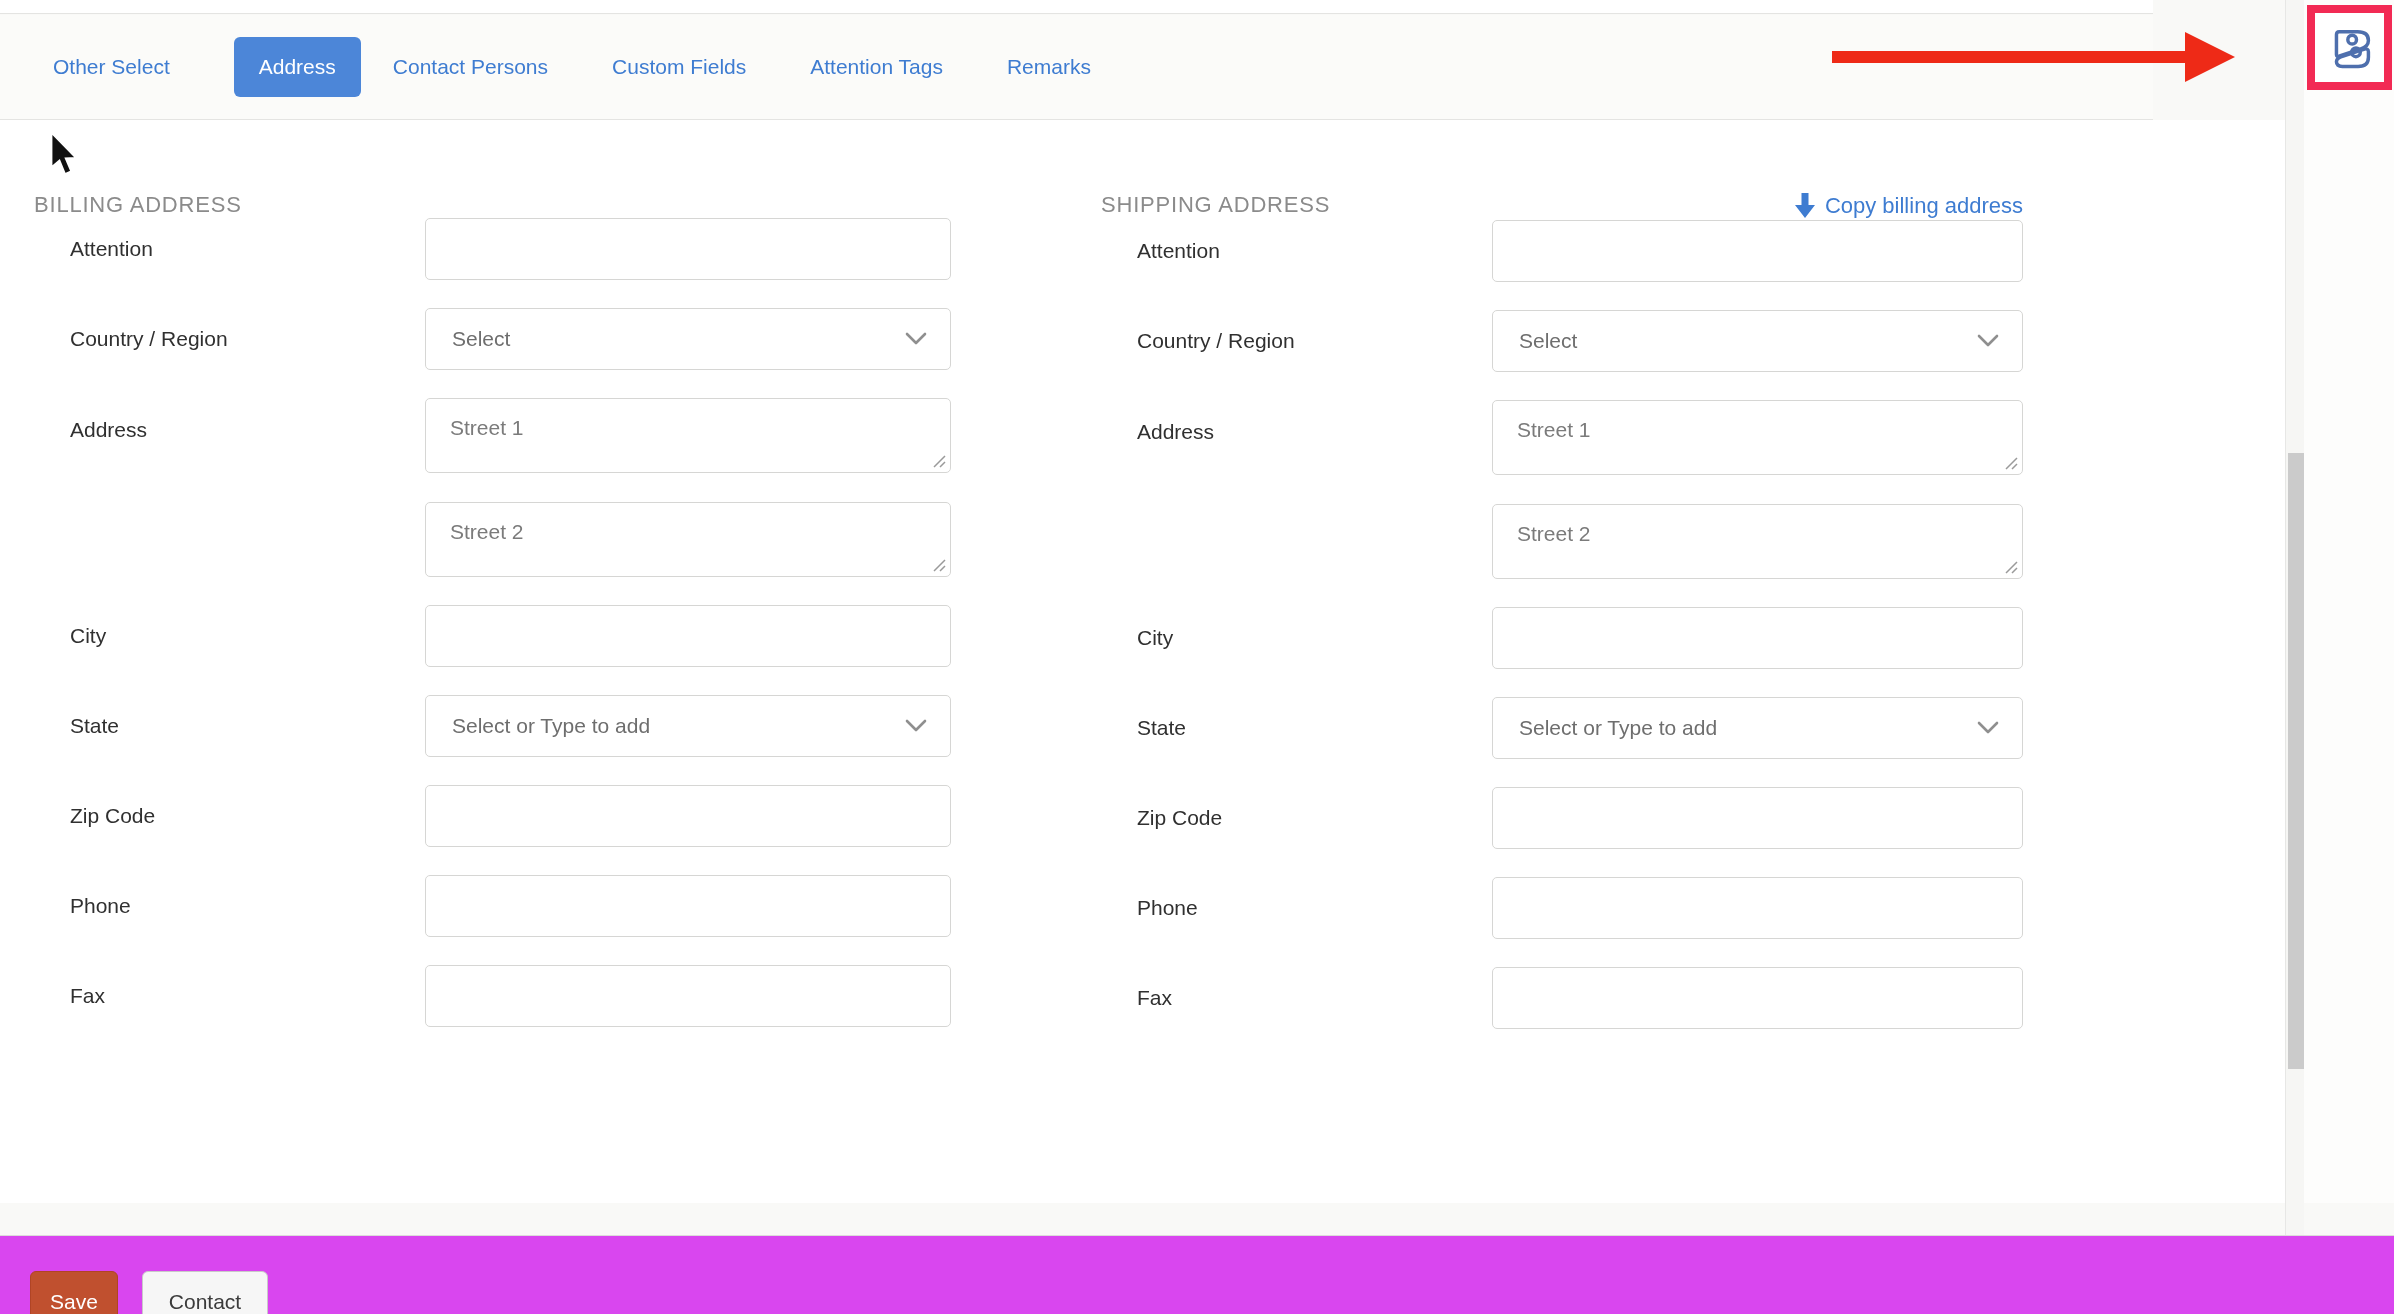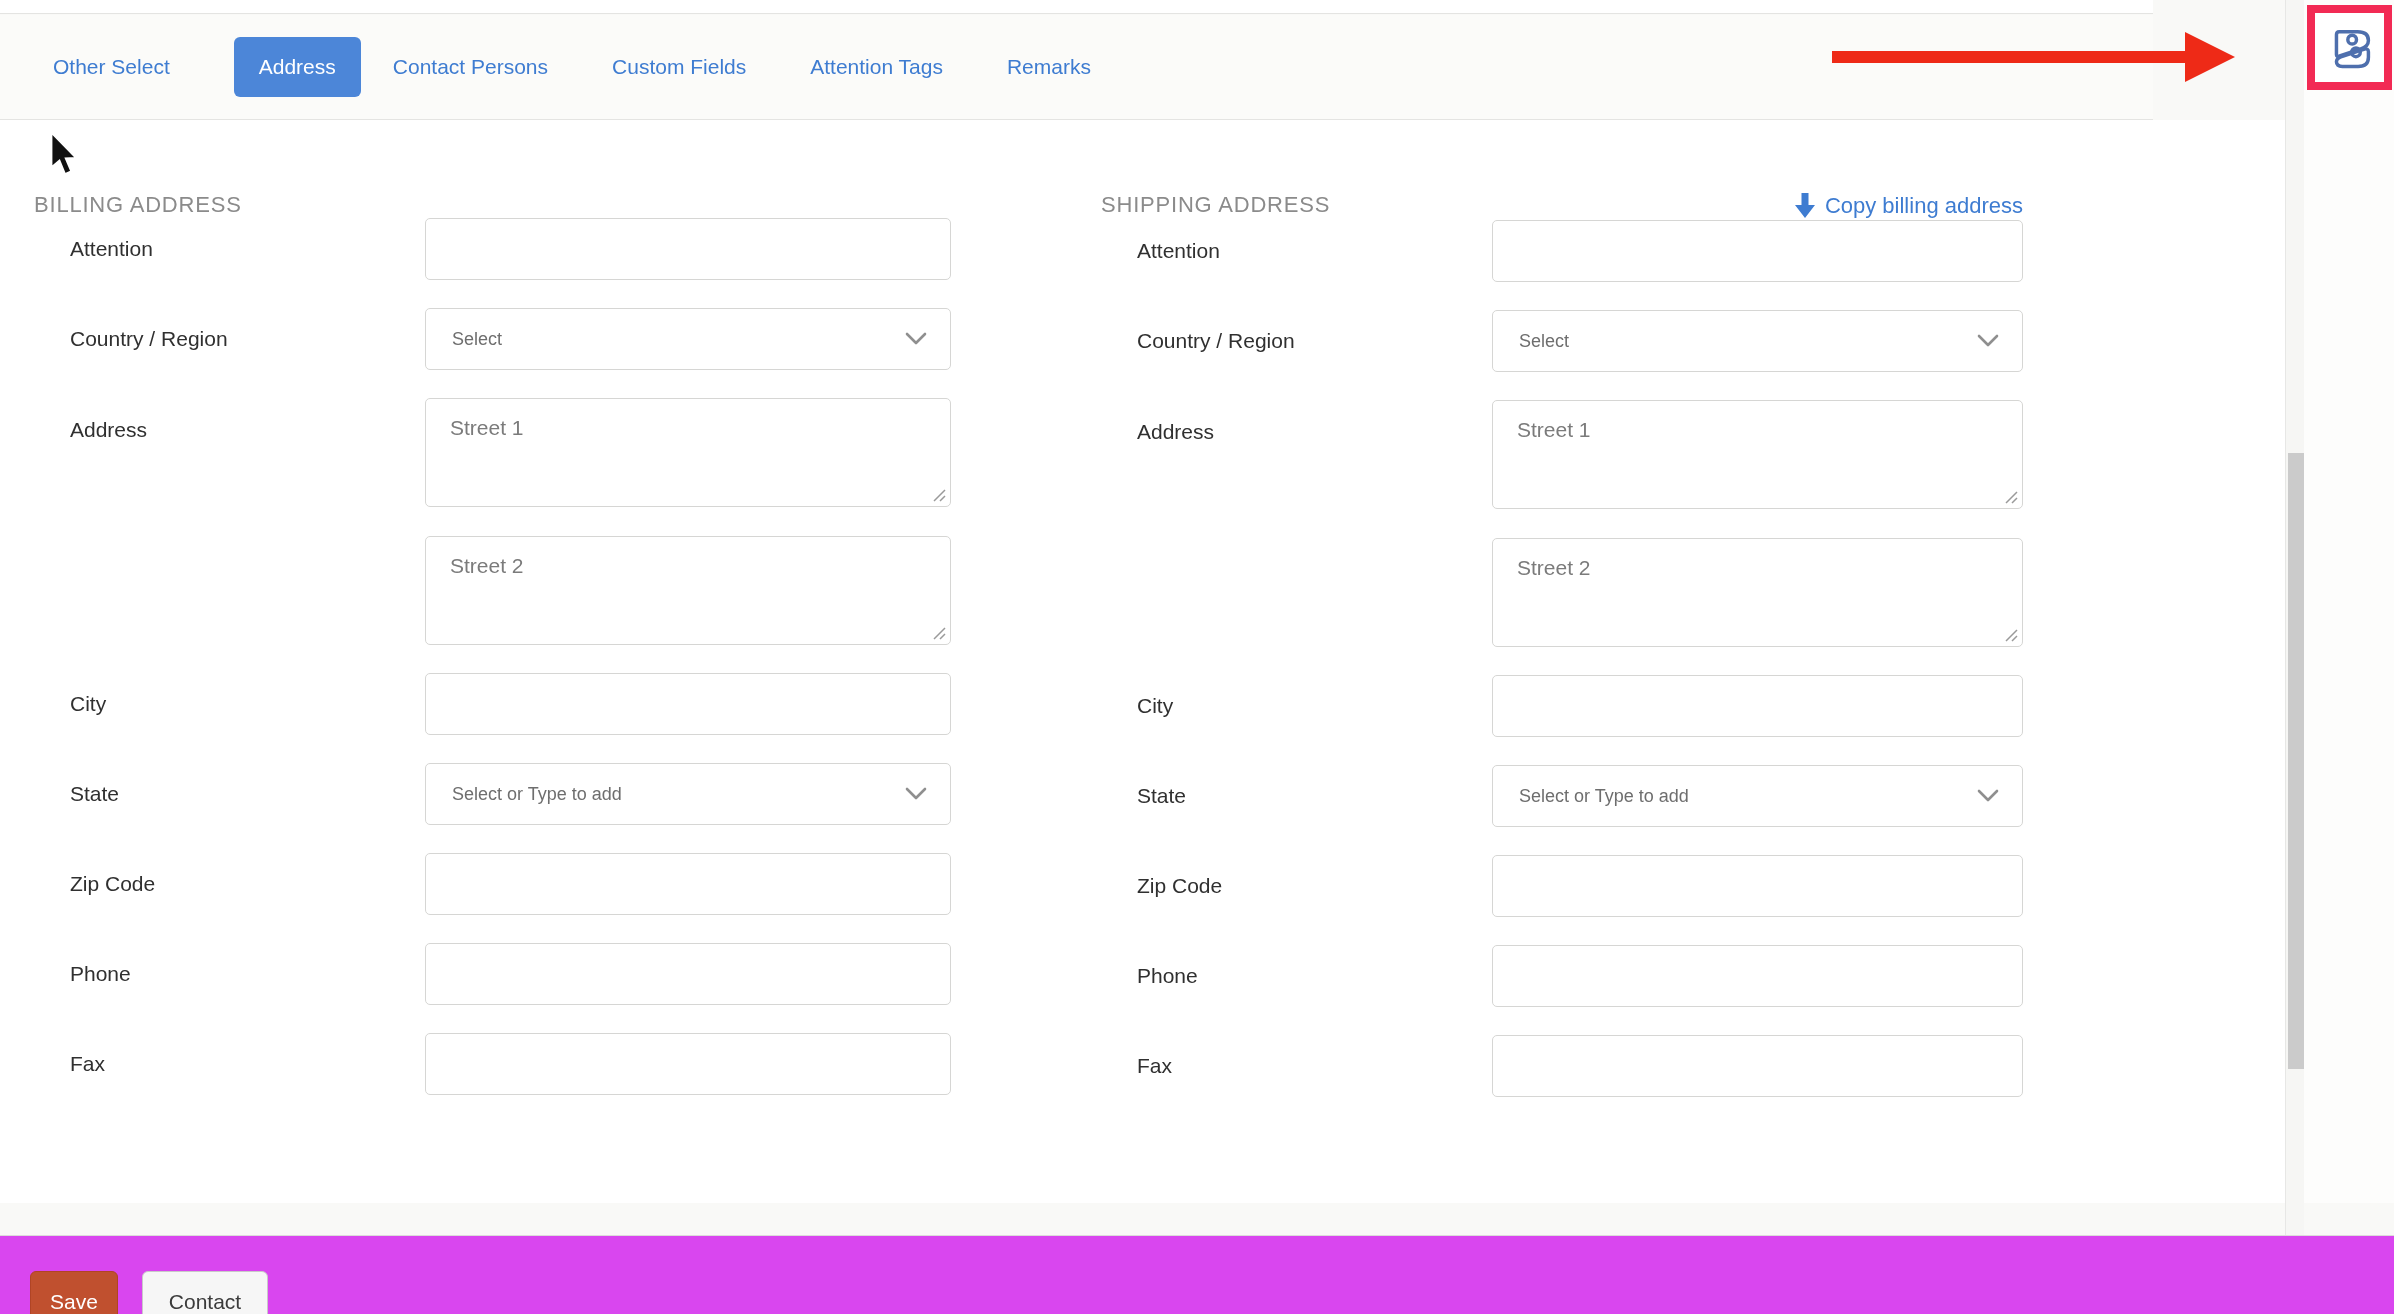--- a/index.html
+++ b/index.html
@@ -91,25 +91,25 @@
     border:1px solid #d6d6d4; border-radius:5px;
     padding:0 24px; font-size:21px; color:#444;
     font-family:inherit; outline:none;
   }
   .sel {
     width:100%; height:62px; background:#fff;
     border:1px solid #d6d6d4; border-radius:5px;
     display:flex; align-items:center; justify-content:space-between;
     padding:0 23px 0 26px; cursor:pointer;
   }
-  .sel span { font-size:18px; color:#6e6e6e; }
+  .sel span { font-size:21px; color:#6e6e6e; }
   .stack { flex:1; display:flex; flex-direction:column; gap:29px; }
   .ta-wrap { position:relative; }
   .ta {
-    width:100%; height:109px; background:#fff;
+    width:100%; height:75px; background:#fff;
     border:1px solid #d6d6d4; border-radius:5px;
     padding:17px 24px; font-size:21px; color:#444;
     font-family:inherit; resize:none; outline:none; display:block;
   }
   .ta::placeholder, .ipt::placeholder { color:#7b7b7b; opacity:1; }
   .grip { position:absolute; right:5px; bottom:5px; }
 
   
   .footer {
     position:absolute; left:0; top:1235px; width:2394px; height:111px;

